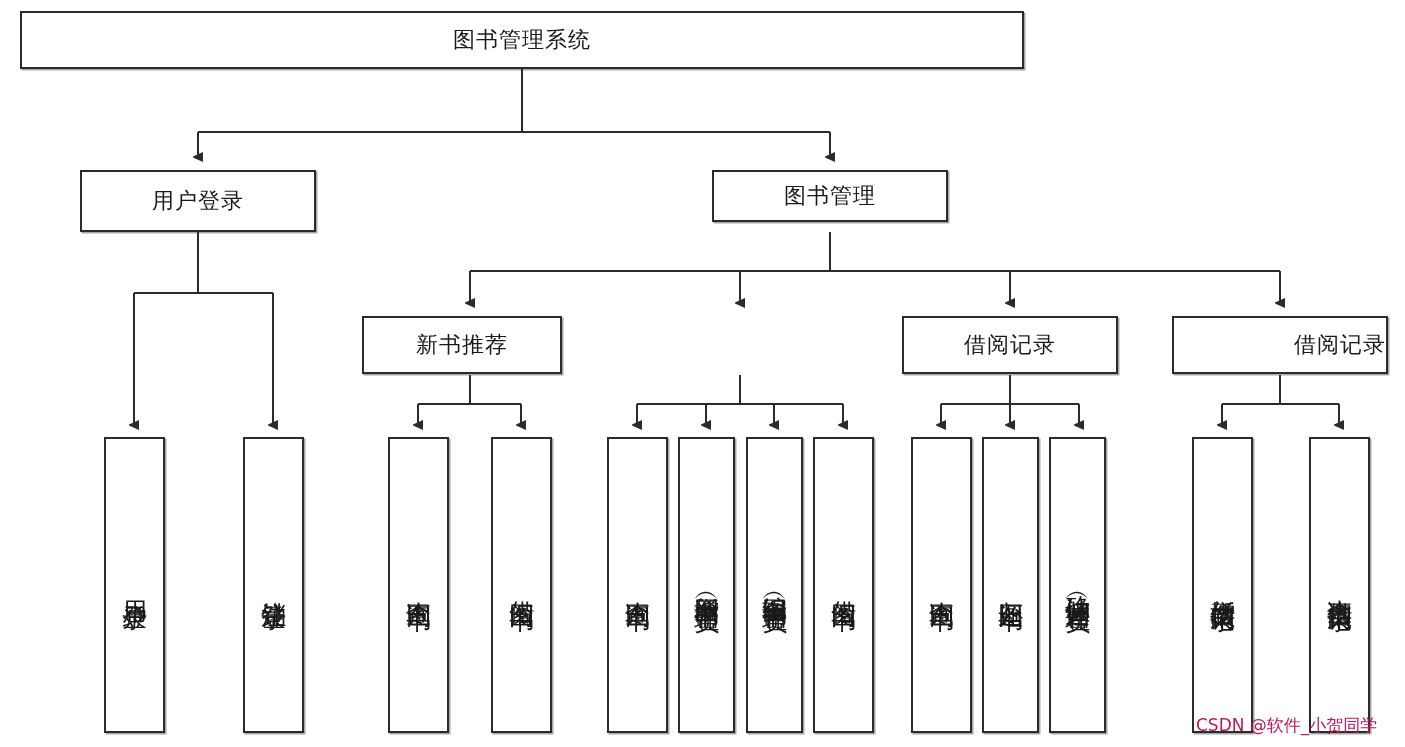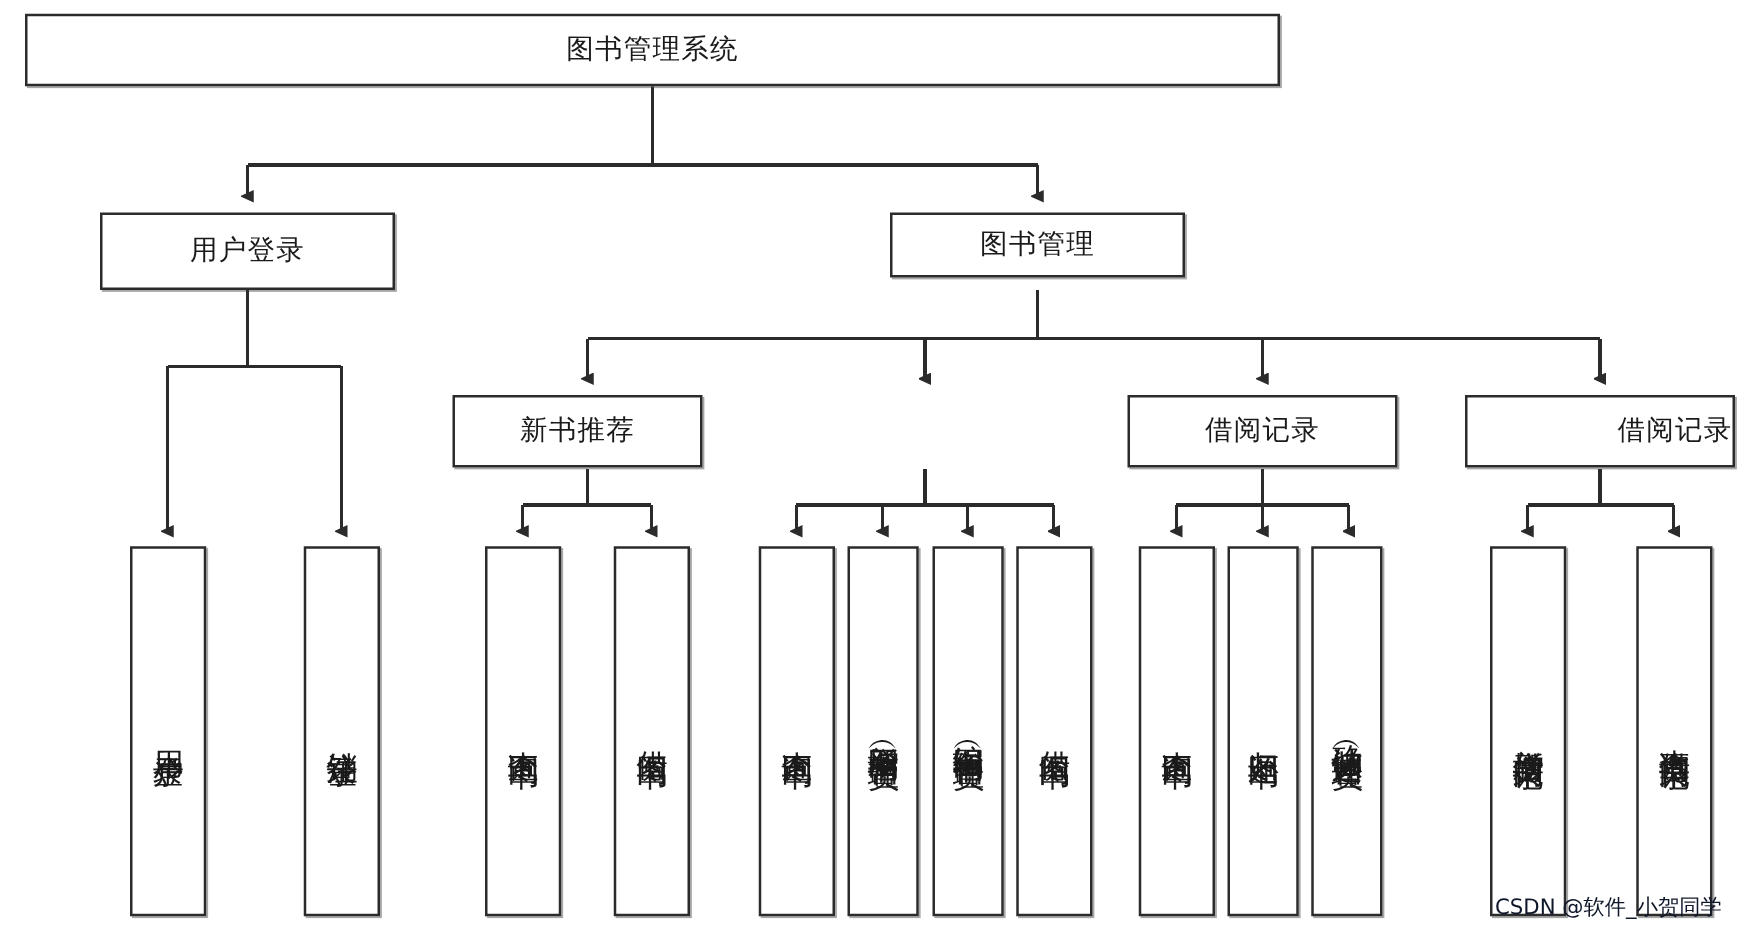--- a/index.html
+++ b/index.html
@@ -56,21 +56,21 @@
   .node-v .vtext {
     writing-mode: vertical-rl;
     text-orientation: upright;
     display: block;
   }
   #watermark {
     position: absolute;
     left: 1196px;
     top: 714px;
     font-size: 17px;
-    color: #0f172a;
+    color: #be185d;
     white-space: nowrap;
     z-index: 3;
     font-family: "DejaVu Sans", "Liberation Sans", sans-serif;
   }
 </style>
 </head>
 <body>
 
 <div id="diagram-root">
 

